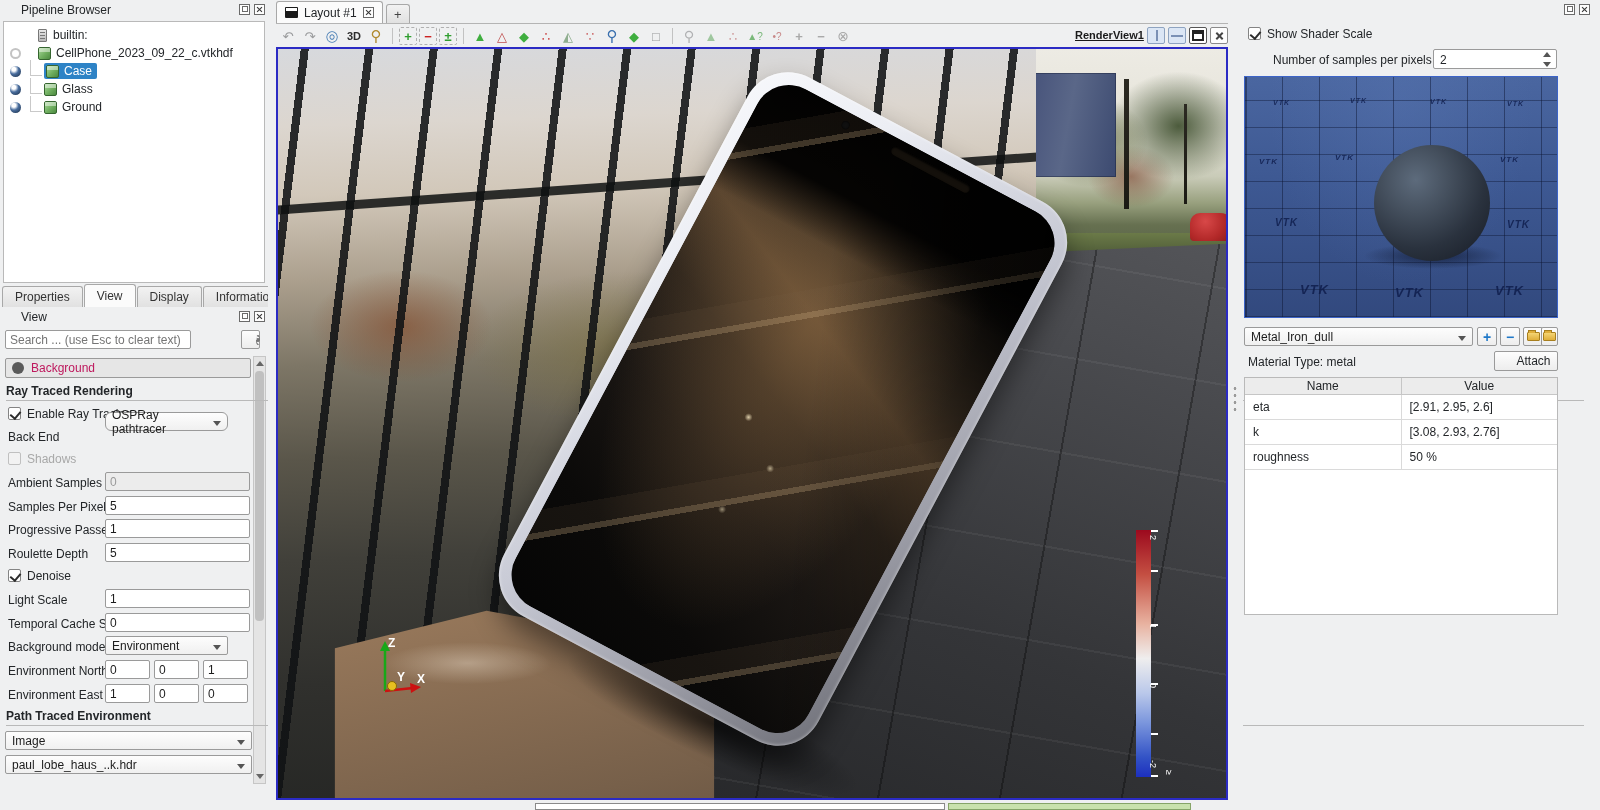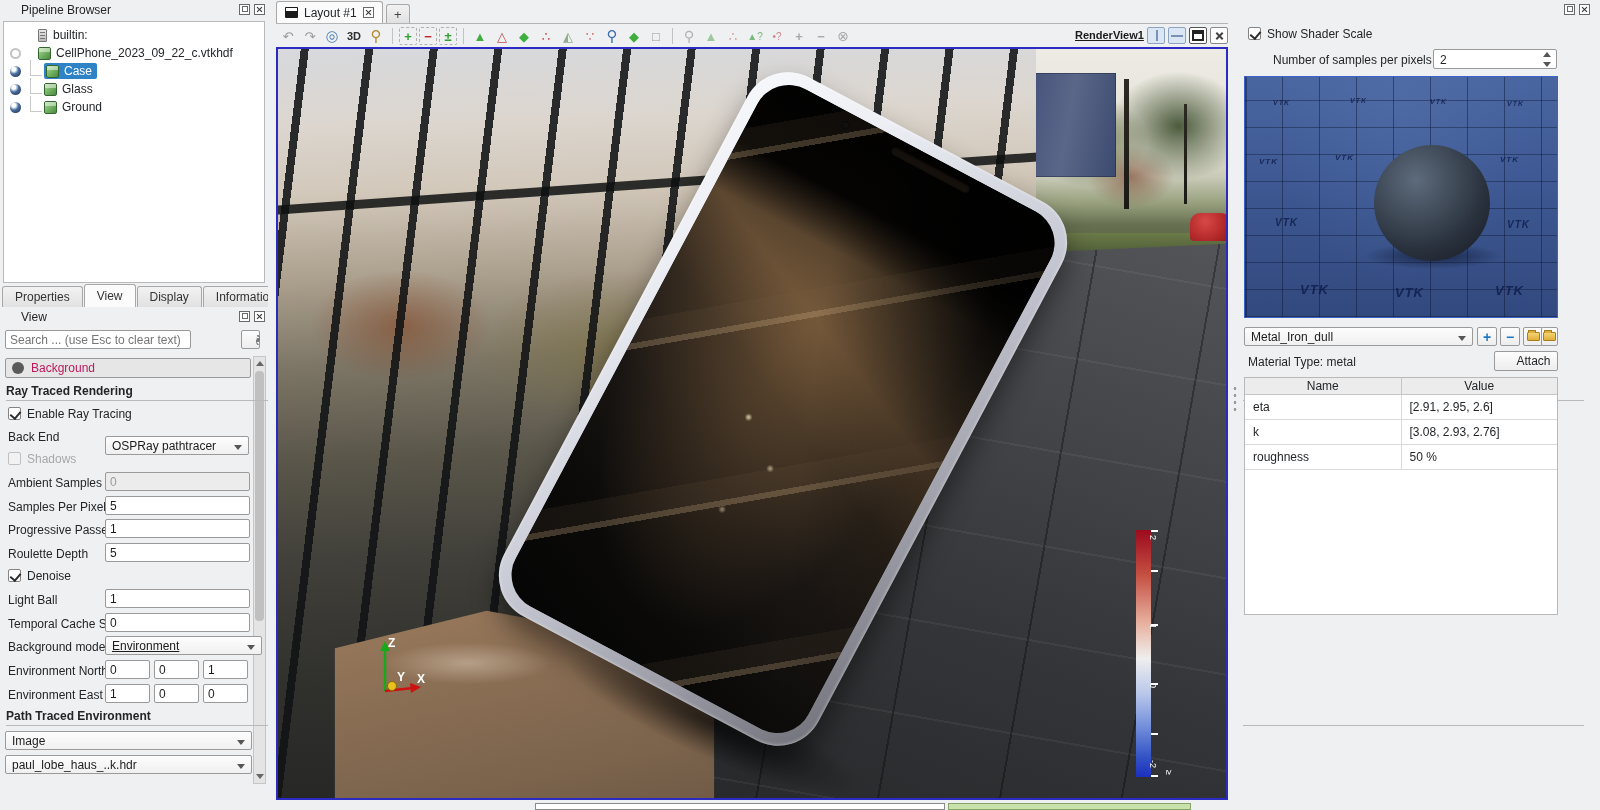--- a/index.html
+++ b/index.html
@@ -271,21 +271,21 @@
   </span>
 
   <div class="heading" style="top:384px;">
     <span>Ray Traced Rendering</span>
   </div>
 
   <span class="chk on" style="left:8px;top:407px;"></span>
   <span class="lab" style="left:27px;top:407px;">Enable Ray Tracing</span>
 
   <span class="lab" style="left:8px;top:430px;">Back End</span>
-  <span class="combo" style="left:105px;top:436px;width:144px;">
+  <span class="combo" style="left:105px;top:412px;width:123px;border-radius:6px;">
     <span>OSPRay pathtracer</span>
   </span>
 
   <span class="chk dis" style="left:8px;top:452px;"></span>
   <span class="lab dis" style="left:27px;top:452px;">Shadows</span>
 
   <span class="lab" style="left:8px;top:476px;">Ambient Samples</span>
   <input class="inp dis" style="left: 105px; top: 472px; width: 145px;" readonly="" value="0">
 
   <span class="lab" style="left:8px;top:500px;">Samples Per Pixel</span>
@@ -293,28 +293,28 @@
 
   <span class="lab" style="left:8px;top:523px;">Progressive Passes</span>
   <input class="inp" style="left: 105px; top: 519px; width: 145px;" readonly="" value="1">
 
   <span class="lab" style="left:8px;top:547px;">Roulette Depth</span>
   <input class="inp" style="left: 105px; top: 543px; width: 145px;" readonly="" value="5">
 
   <span class="chk on" style="left:8px;top:569px;"></span>
   <span class="lab" style="left:27px;top:569px;">Denoise</span>
 
-  <span class="lab" style="left:8px;top:593px;">Light Ball</span>
+  <span class="lab" style="left:8px;top:593px;">Light Scale</span>
   <input class="inp" style="left: 105px; top: 589px; width: 145px;" readonly="" value="1">
 
   <span class="lab" style="left:8px;top:617px;">Temporal Cache Size</span>
   <input class="inp" style="left: 105px; top: 613px; width: 145px;" readonly="" value="0">
 
   <span class="lab" style="left:8px;top:640px;">Background mode</span>
-  <span class="combo" style="left:105px;top:636px;width:157px;text-decoration:underline;">
+  <span class="combo" style="left:105px;top:636px;width:123px;">
     <span>Environment</span>
   </span>
 
   <span class="lab" style="left:8px;top:664px;">Environment North</span>
   <input class="inp" style="left: 105px; top: 660px; width: 45px;" readonly="" value="0">
   <input class="inp" style="left: 154px; top: 660px; width: 45px;" readonly="" value="0">
   <input class="inp" style="left: 203px; top: 660px; width: 45px;" readonly="" value="1">
 
   <span class="lab" style="left:8px;top:688px;">Environment East</span>
   <input class="inp" style="left: 105px; top: 684px; width: 45px;" readonly="" value="1">

